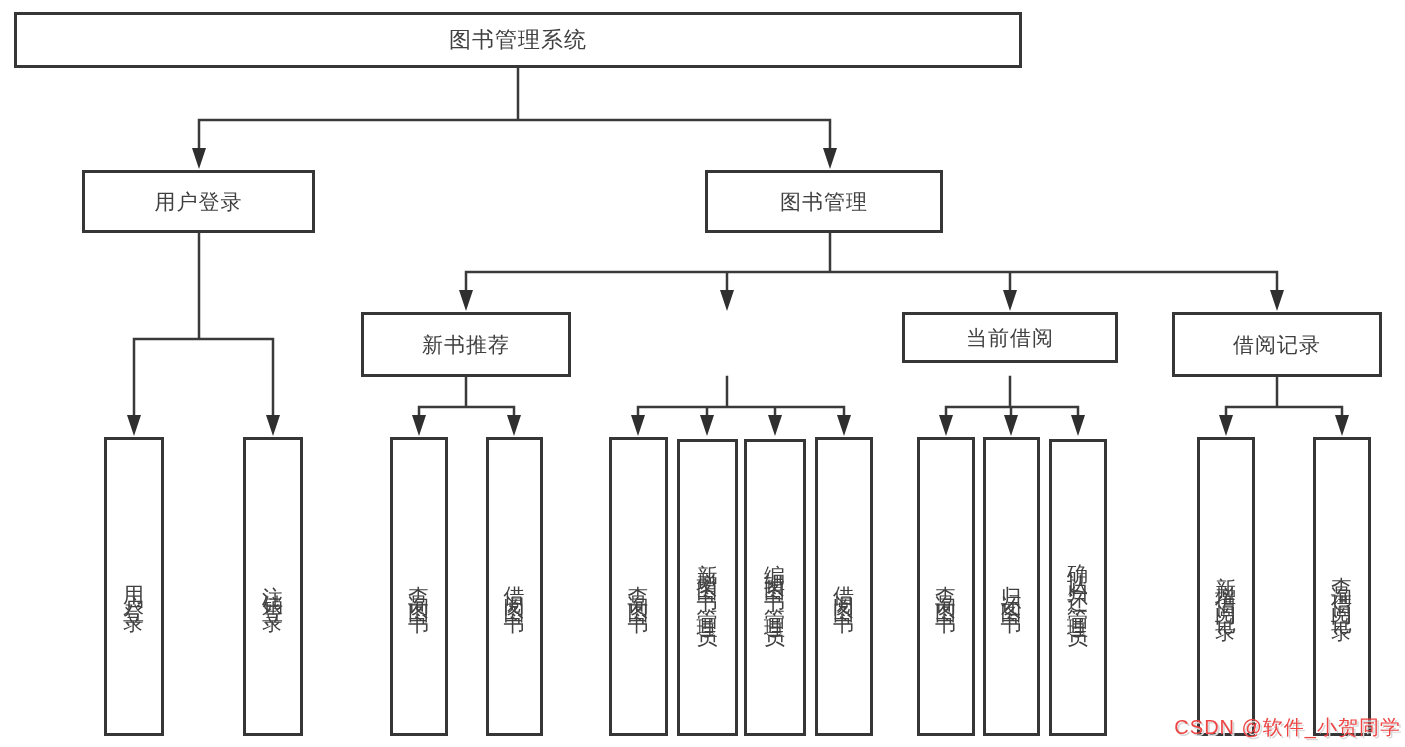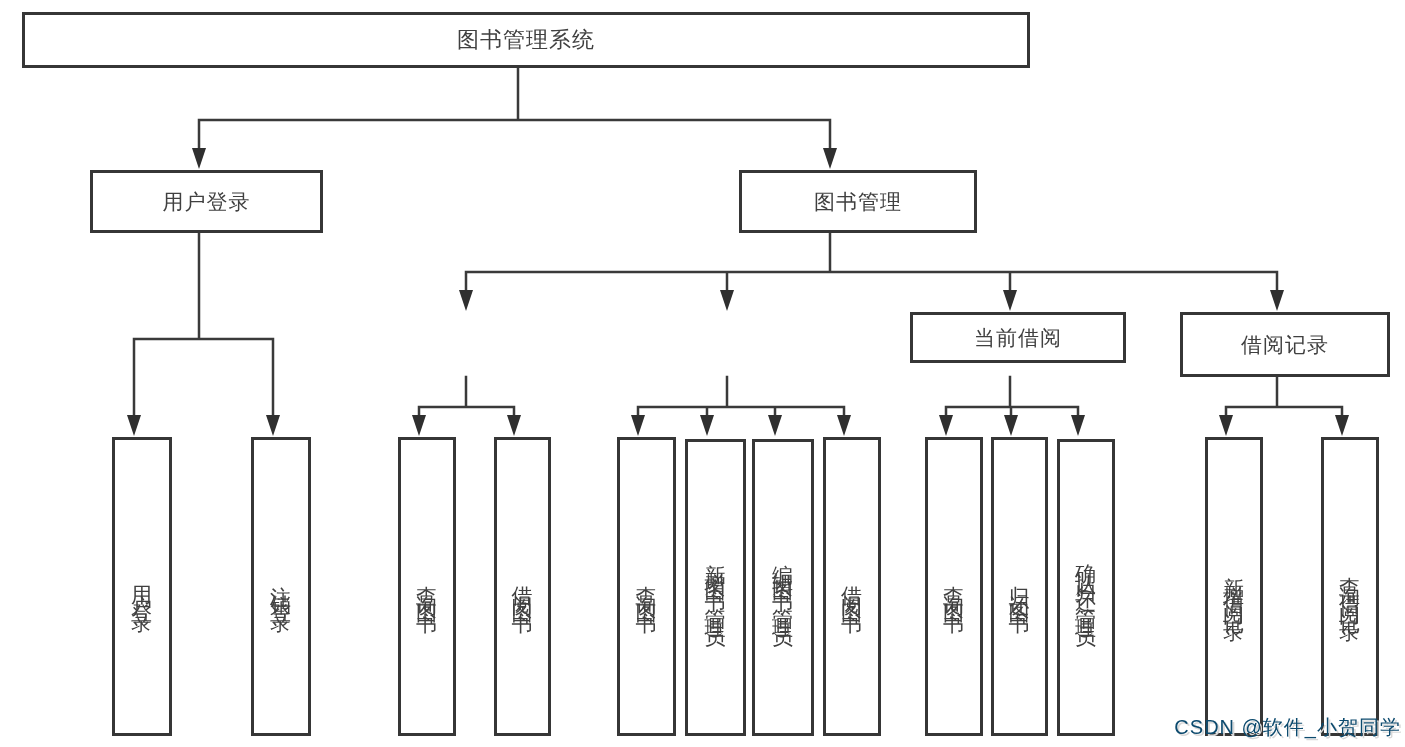--- a/index.html
+++ b/index.html
@@ -25,41 +25,40 @@
   .connectors polygon { fill: #2f2f2f; }
   .node {
     position: absolute;
     box-sizing: border-box;
     border: 3px solid #363636;
     background: #ffffff;
     color: #404040;
     display: flex;
     align-items: center;
     justify-content: center;
-    margin-left: 8px;
   }
   .node.h {
     font-size: 21px;
     letter-spacing: 1px;
     white-space: nowrap;
   }
   .node.root-box { font-size: 22px; }
   .node.v {
     writing-mode: vertical-rl;
     text-orientation: mixed;
     font-size: 21px;
     letter-spacing: 9px;
     line-height: 1;
   }
   .watermark {
     position: absolute;
     right: 4px;
     bottom: 6px;
     font-size: 20px;
-    color: #0c4a6e;
+    color: #ef4444;
     text-shadow: 2px 2px 0 #d8d8d8;
     letter-spacing: 1px;
     white-space: nowrap;
   }
 </style>
 </head>
 <body>
 
 <div class="stage">
 
@@ -95,22 +94,23 @@
     <polygon points="1071,415 1085,415 1078,436"></polygon>
 
     <path d="M1277,377 V407 M1226,407 H1342 M1226,407 V422 M1342,407 V422"></path>
     <polygon points="1219,415 1233,415 1226,436"></polygon>
     <polygon points="1335,415 1349,415 1342,436"></polygon>
   </svg>
 
   <div class="node h root-box" style="left:14px; top:12px; width:1008px; height:56px">图书管理系统</div>
 
   <div class="node h" style="left:82px; top:170px; width:233px; height:63px">用户登录</div>
-  <div class="node h" style="left:731px; top:170px; width:238px; height:63px">图书管理</div>
+  <div class="node h" style="left:705px; top:170px; width:238px; height:63px">图书管理</div>
 
+  <div class="node h" style="left:361px; top:312px; width:210px; height:65px">新书推荐</div>
   <div class="node h" style="left:902px; top:312px; width:216px; height:51px">当前借阅</div>
   <div class="node h" style="left:1172px; top:312px; width:210px; height:65px">借阅记录</div>
 
   <div class="node v" style="left:104px; top:437px; width:60px; height:299px">用户登录</div>
   <div class="node v" style="left:243px; top:437px; width:60px; height:299px">注销登录</div>
 
   <div class="node v" style="left:390px; top:437px; width:58px; height:299px">查询图书</div>
   <div class="node v" style="left:486px; top:437px; width:57px; height:299px">借阅图书</div>
 
   <div class="node v" style="left:609px; top:437px; width:59px; height:299px">查询图书</div>

